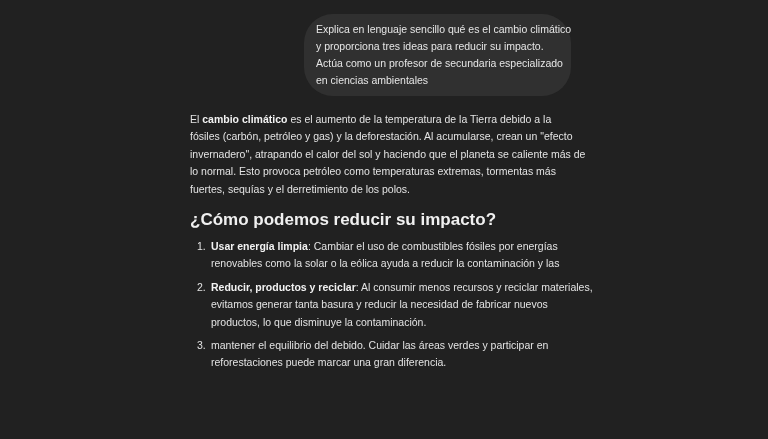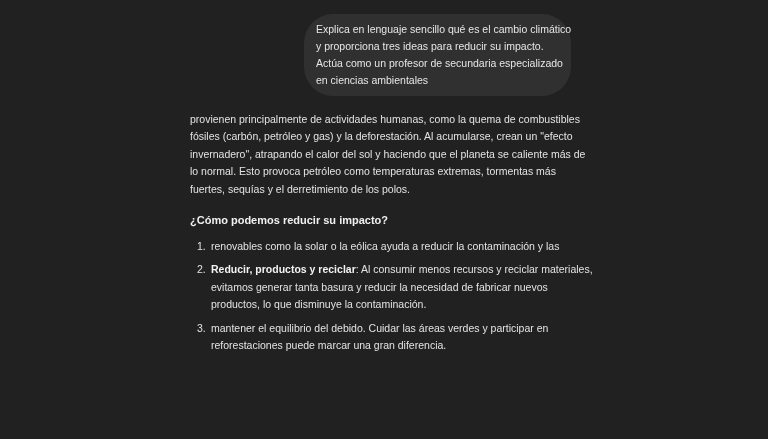--- a/index.html
+++ b/index.html
@@ -42,21 +42,21 @@
       width: 385px;
       font-size: 10.5px;
       line-height: 17.4px;
       color: #e3e3e3;
     }
     .para { margin: 0; }
     .para .line { display: block; white-space: nowrap; }
     b { font-weight: bold; color: #f2f2f2; }
     .heading {
       margin: 12px 0 0 0;
-      font-size: 11px;
+      font-size: 17px;
       font-weight: bold;
       color: #f0f0f0;
       line-height: 20px;
       height: 22px;
     }
     .list {
       list-style: none;
       margin: 6px 0 0 0;
       padding: 0;
     }
@@ -81,32 +81,33 @@
     <div class="user-bubble">
       <span>Explica en lenguaje sencillo qué es el cambio climático</span>
       <span>y proporciona tres ideas para reducir su impacto.</span>
       <span>Actúa como un profesor de secundaria especializado</span>
       <span>en ciencias ambientales</span>
     </div>
   </div>
 
   <div class="assistant">
     <p class="para">
-      <span class="line">provienen principalmente de actividades humanas, como la quema de combustibles</span>
+      <span class="line"><span>El </span><b>cambio climático</b><span> es el aumento de la temperatura de la Tierra debido a la</span></span>
       <span class="line">fósiles (carbón, petróleo y gas) y la deforestación. Al acumularse, crean un "efecto</span>
       <span class="line">invernadero", atrapando el calor del sol y haciendo que el planeta se caliente más de</span>
       <span class="line">lo normal. Esto provoca petróleo como temperaturas extremas, tormentas más</span>
       <span class="line">fuertes, sequías y el derretimiento de los polos.</span>
     </p>
 
     <h3 class="heading">¿Cómo podemos reducir su impacto?</h3>
 
     <ol class="list">
       <li class="list-item">
         <span class="num">1.</span>
+        <span class="line"><b>Usar energía limpia</b><span>: Cambiar el uso de combustibles fósiles por energías</span></span>
         <span class="line">renovables como la solar o la eólica ayuda a reducir la contaminación y las</span>
       </li>
       <li class="list-item">
         <span class="num">2.</span>
         <span class="line"><b>Reducir, productos y reciclar</b><span>: Al consumir menos recursos y reciclar materiales,</span></span>
         <span class="line">evitamos generar tanta basura y reducir la necesidad de fabricar nuevos</span>
         <span class="line">productos, lo que disminuye la contaminación.</span>
       </li>
       <li class="list-item">
         <span class="num">3.</span>

